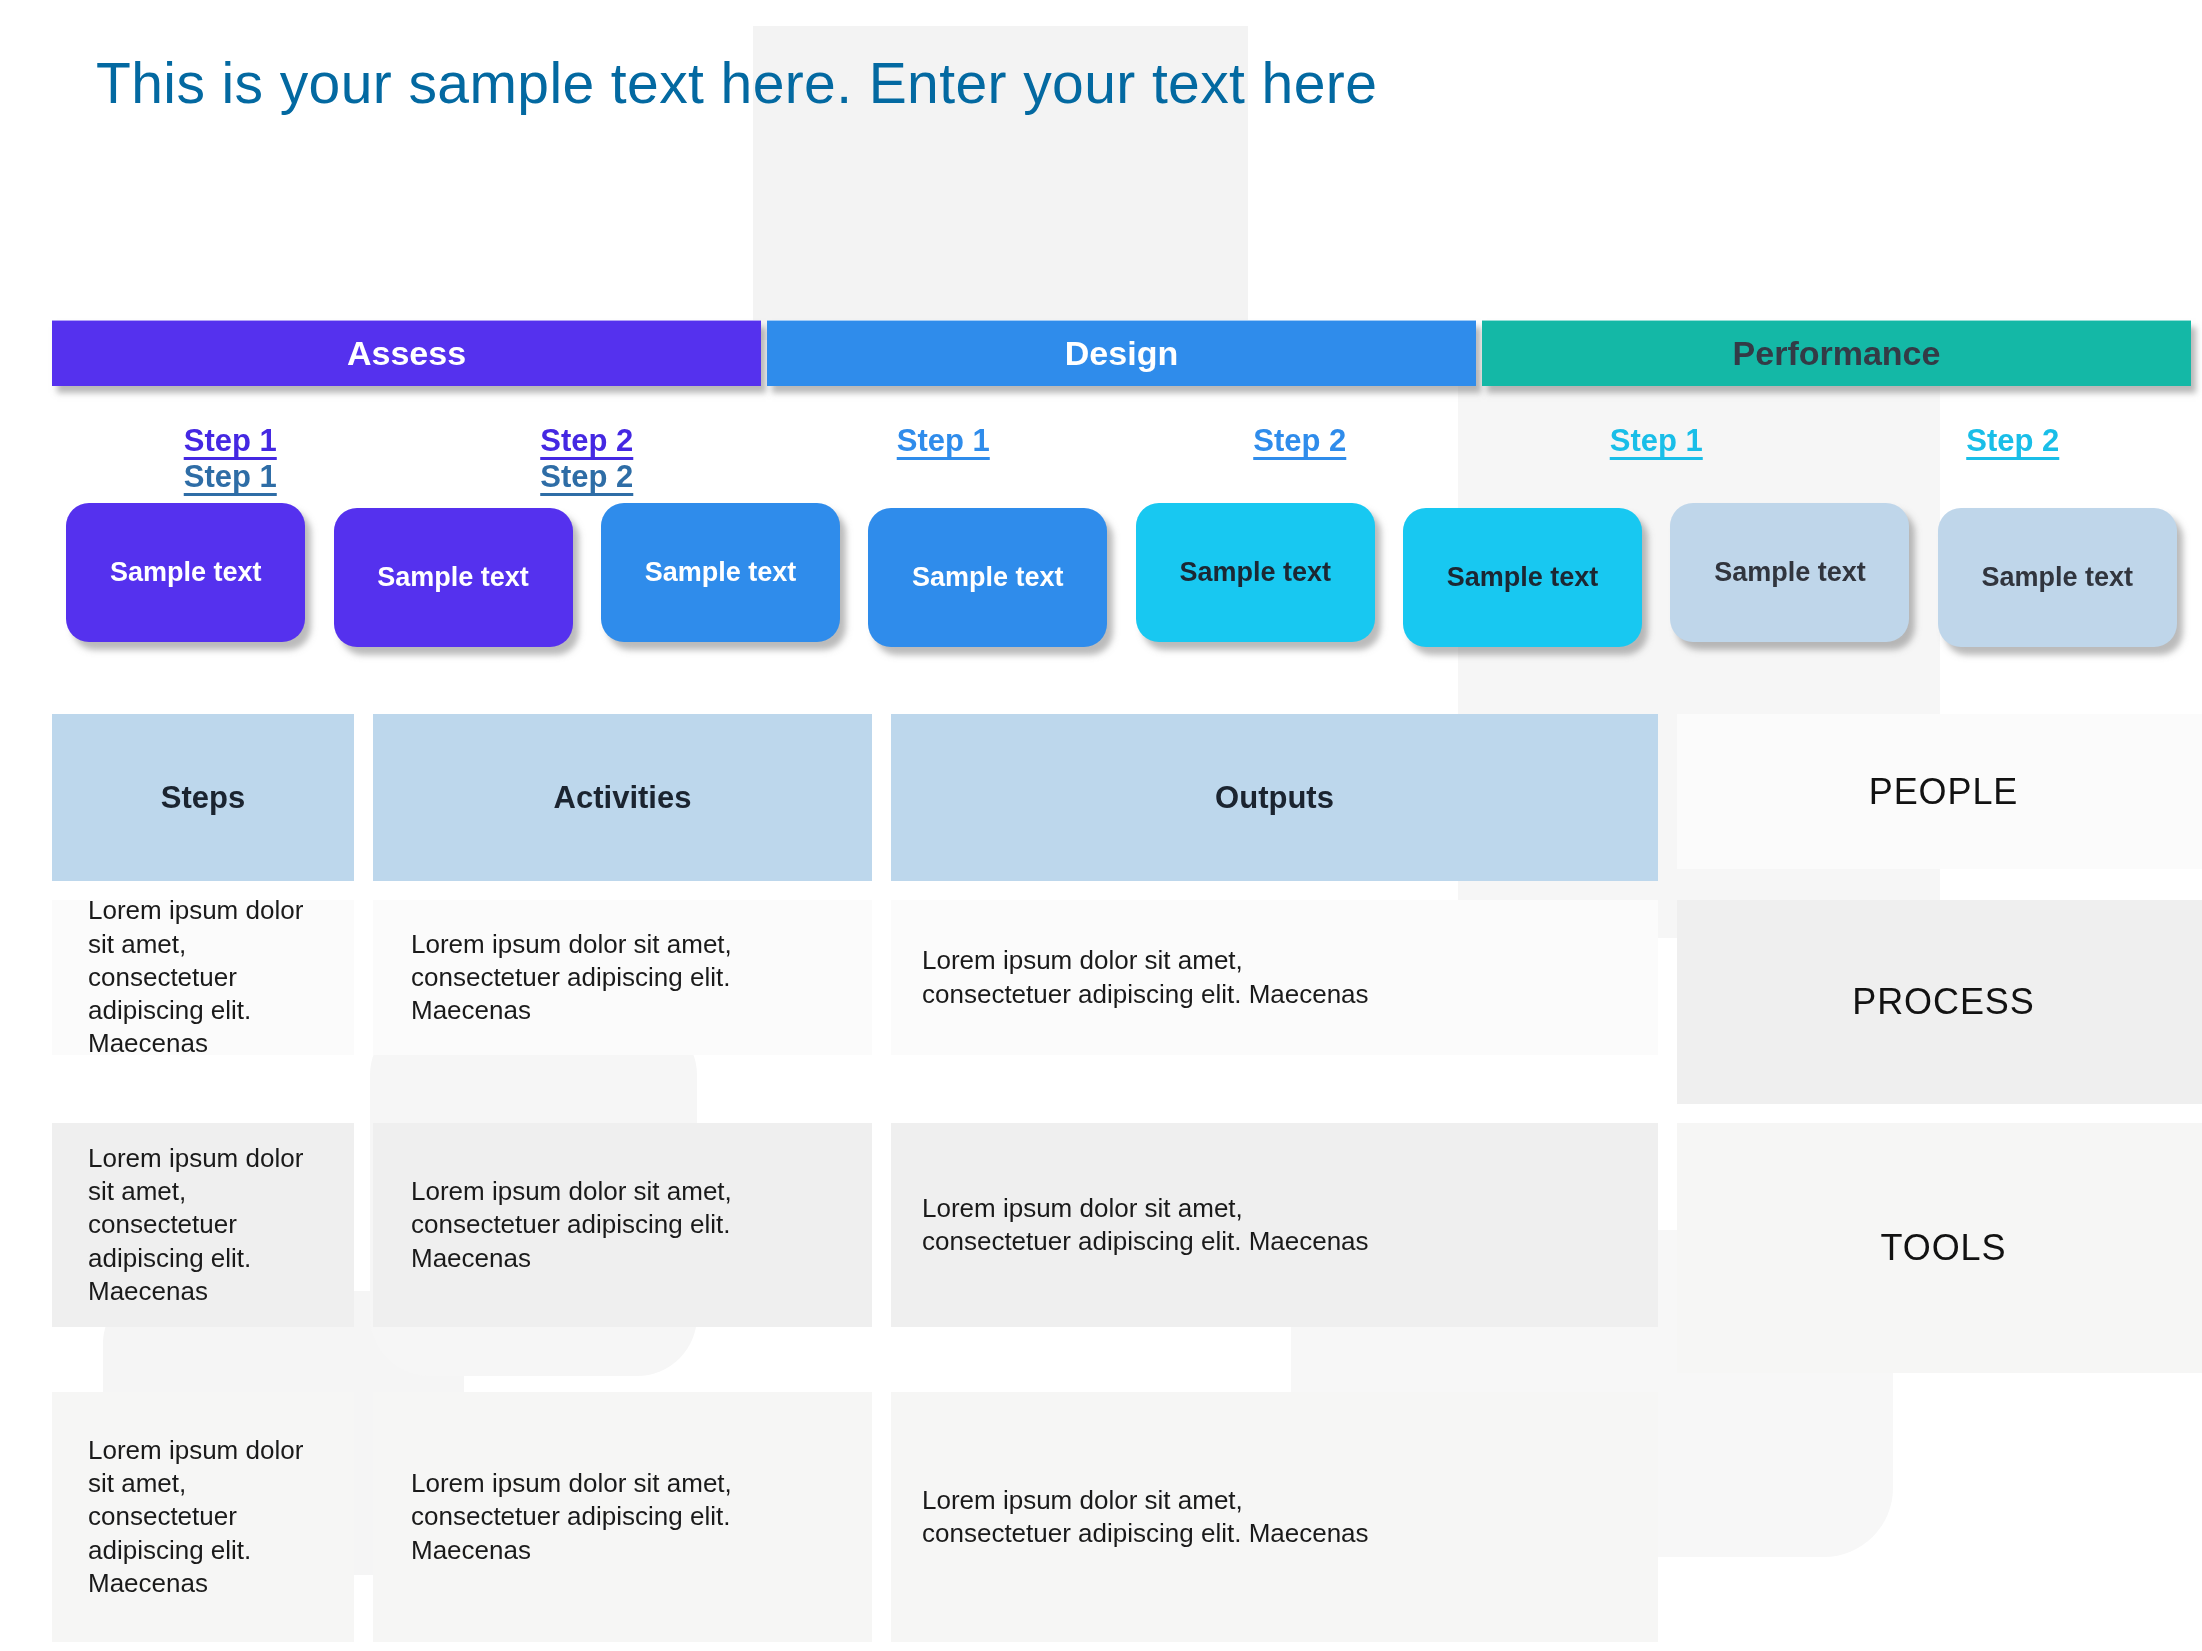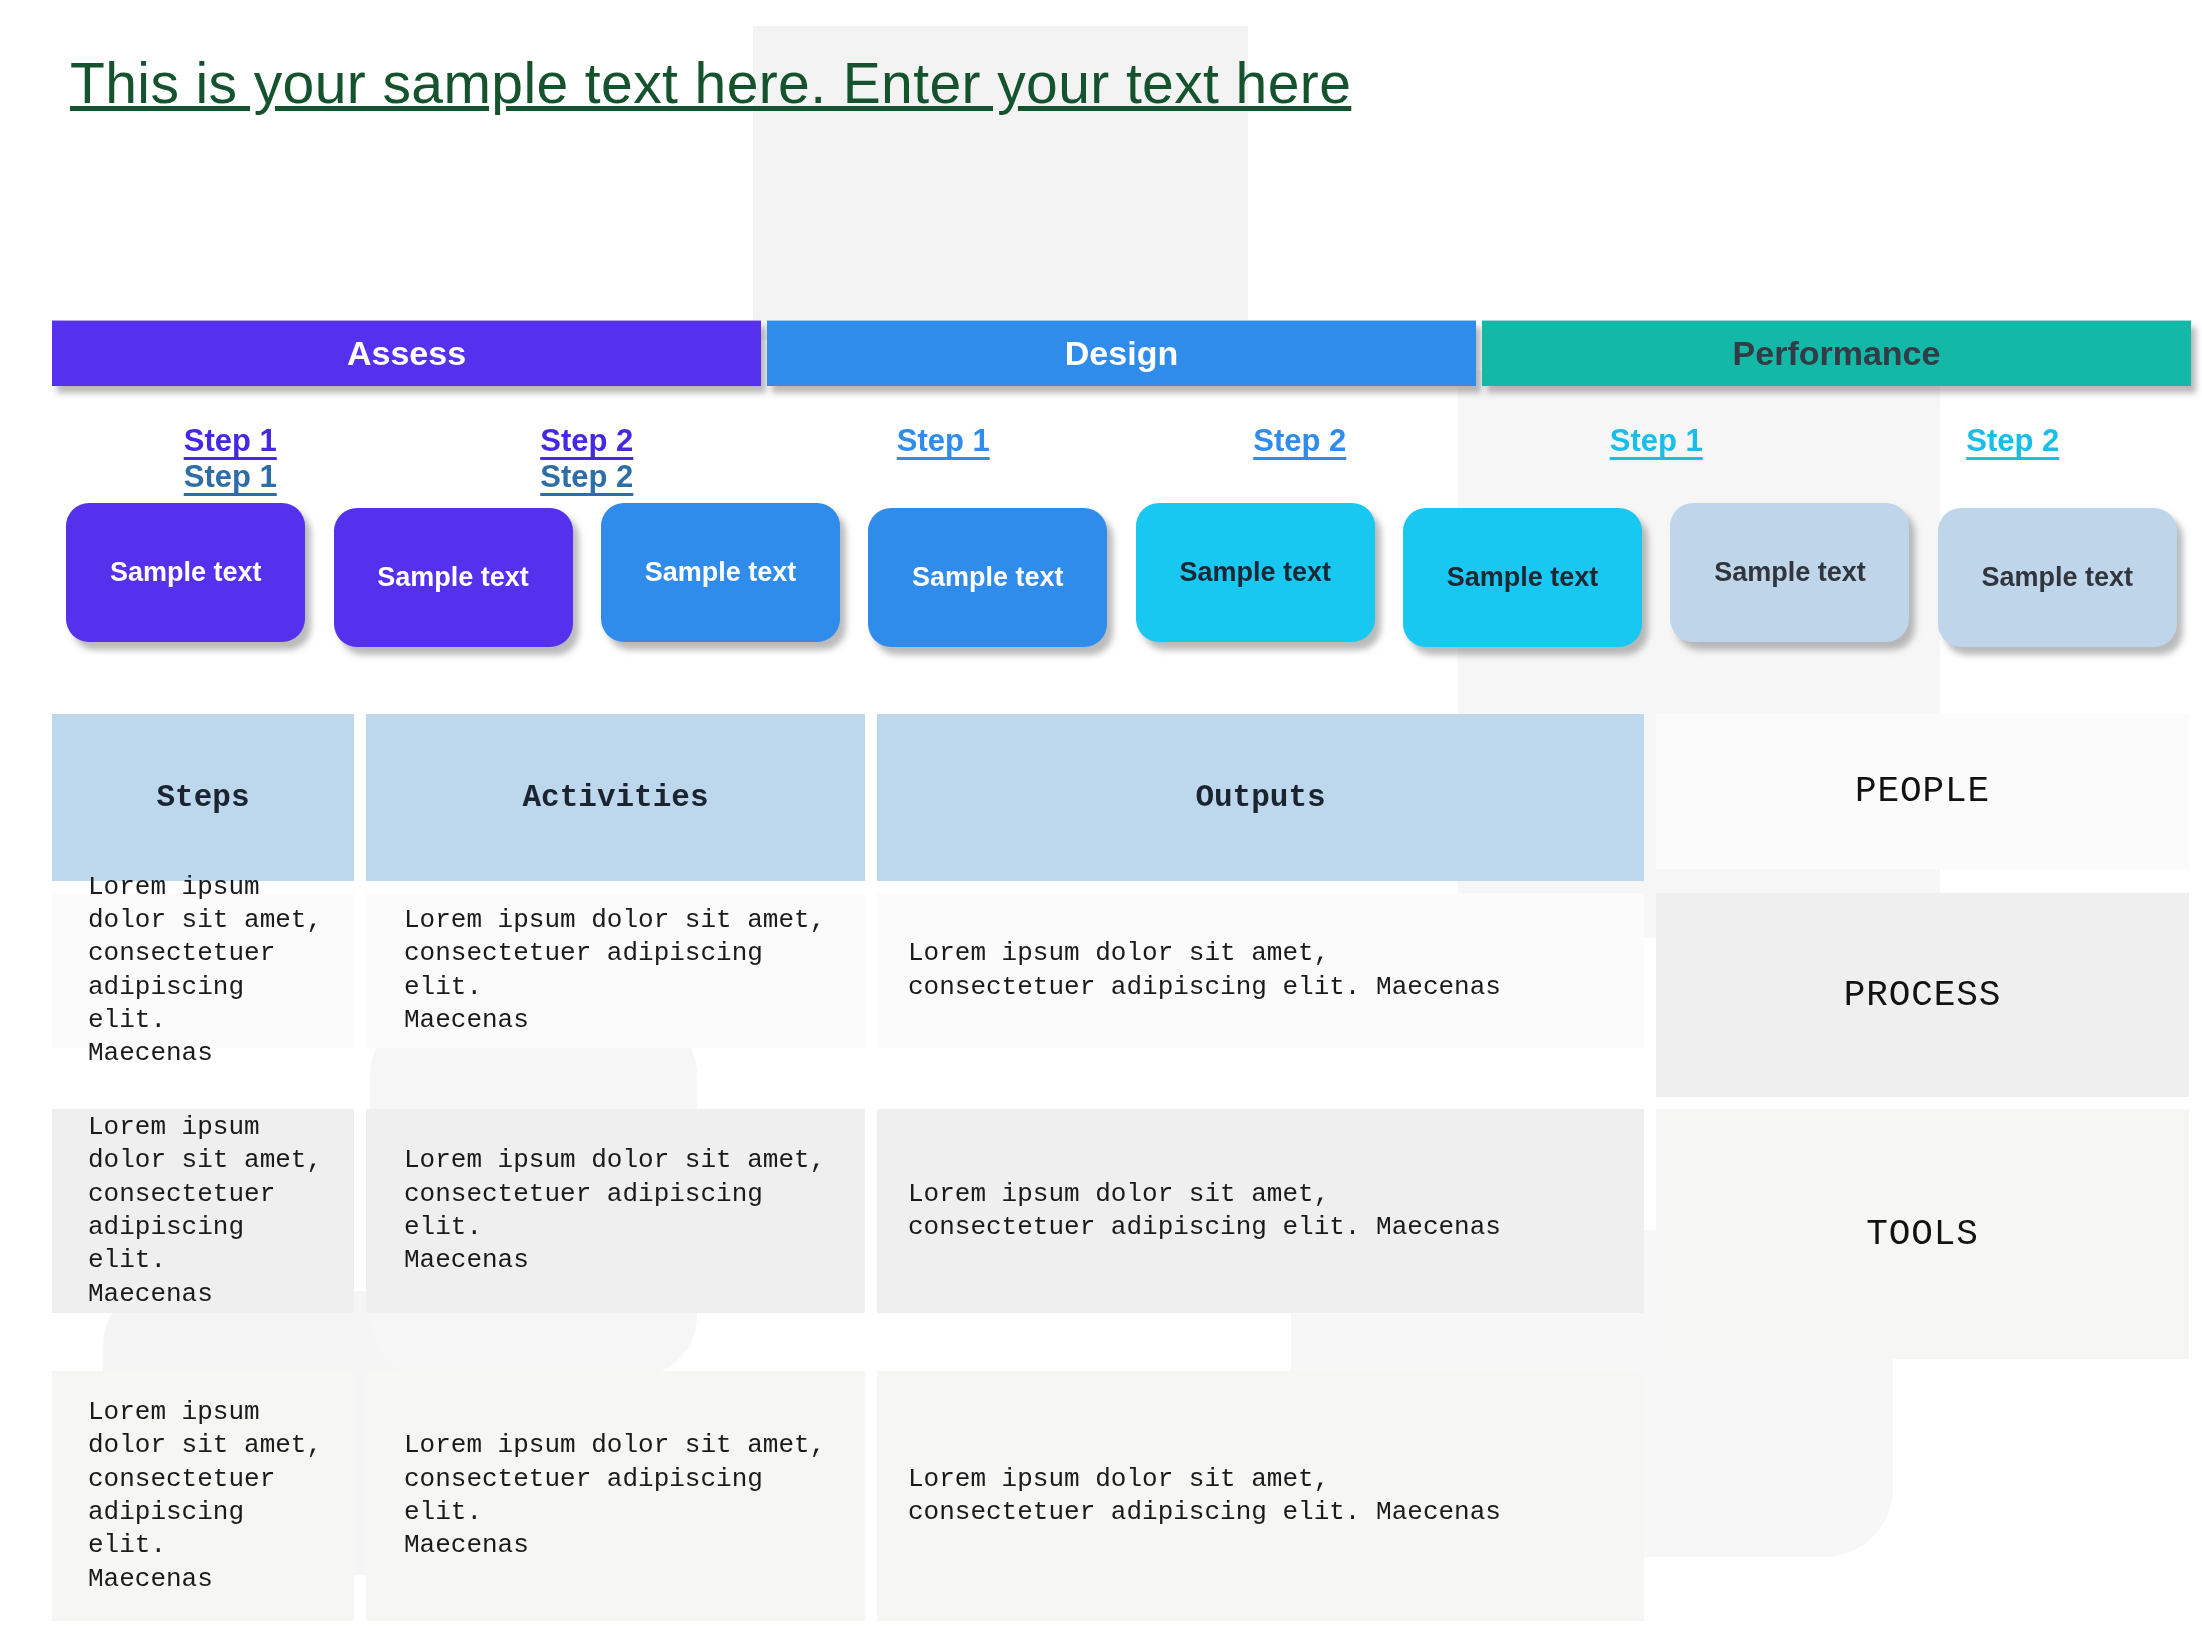--- a/index.html
+++ b/index.html
@@ -10,23 +10,23 @@
     position:relative;
   }
   .bg-shape { position:absolute; background:#f3f3f3; pointer-events:none; }
   #bg1 { left:753px; top:26px; width:495px; height:314px; }
   #bg2 { left:1458px; top:370px; width:482px; height:568px; background:#f6f6f6; }
   #bg3 { left:103px; top:1291px; width:361px; height:284px; background:#f5f5f5; border-radius:52px; }
   #bg4 { left:1291px; top:1230px; width:602px; height:327px; background:#f7f7f7; border-radius:69px; }
   #bg5 { left:370px; top:1015px; width:327px; height:361px; background:#f6f6f6; border-radius:60px; }
 
   .page-title {
-    position:absolute; left:70px; top:50px;
-    font-size:57px; font-weight:400; color:#14532d;
-    letter-spacing:0.4px; white-space:nowrap;text-decoration:underline;
+    position:absolute; left:96px; top:50px;
+    font-size:57px; font-weight:400; color:#0369a1;
+    letter-spacing:0.4px; white-space:nowrap;
   }
 
   
   .bars {
     position:absolute; left:52px; top:320px; width:2139px;
     display:flex; gap:6px;
   }
   .bar {
     flex:1; height:66px;
     display:flex; align-items:center; justify-content:center;
@@ -72,22 +72,21 @@
   .sbox.b-design      { background:#2f8ceb; color:#ffffff; }
   .sbox.b-implement   { background:#18c8f1; color:#1c2733; }
   .sbox.b-performance { background:#bfd6ea; color:#31353e; }
 
   
   .gtable {
     position:absolute; left:52px; top:714px; width:2104px;
     display:grid;
     grid-template-columns:302px 499px 767px 533px;
     grid-auto-rows:min-content;
-    gap:12px;
-    font-family:Liberation Mono, monospace;
+    gap:19px;
   }
   .cell {
     display:flex; align-items:center;
   }
   .hcell {
     background:#bdd7ec; height:167px;
     justify-content:center;
     font-size:31px; font-weight:700; color:#1b2430;
   }
   .r0 { height:155px; background:#fbfbfb; }

